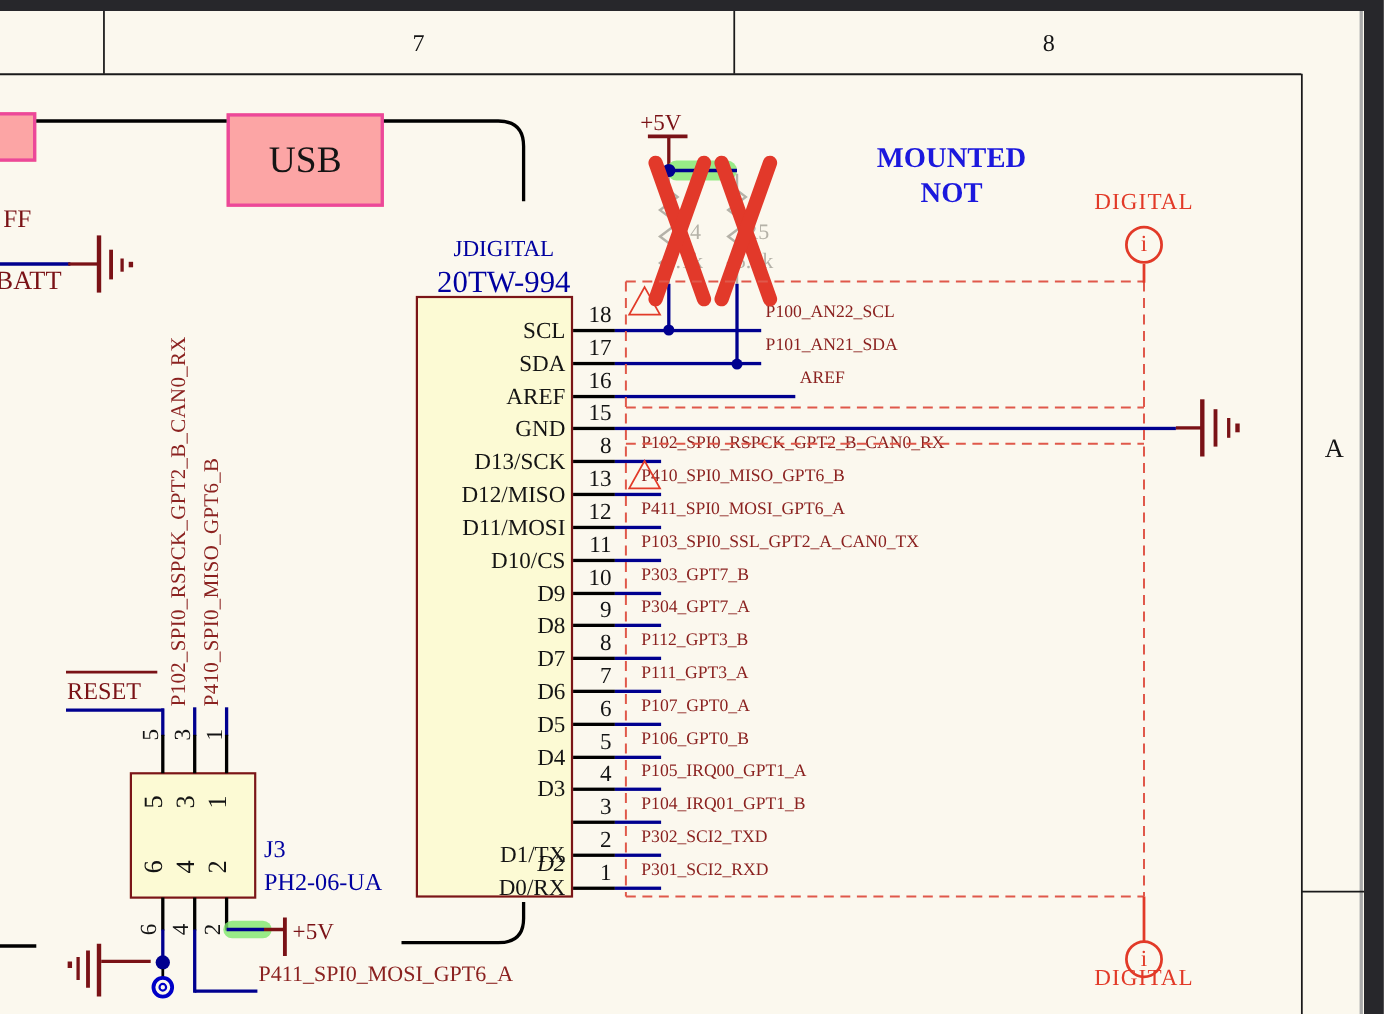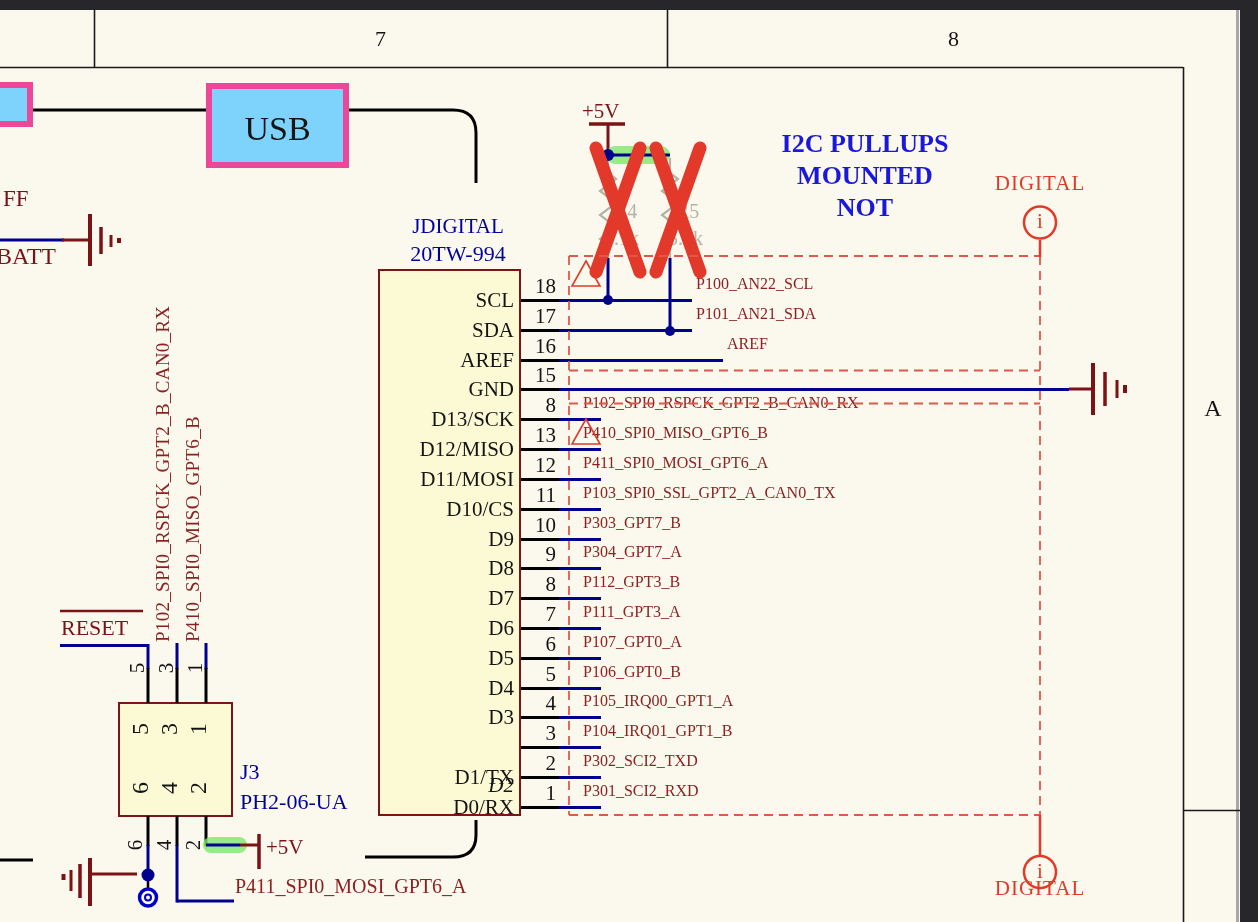--- a/index.html
+++ b/index.html
@@ -10,21 +10,21 @@
   .lbl{position:absolute;white-space:nowrap;font-family:Liberation Serif, serif;line-height:1.1;}
   .black{color:#141414;}
   .maroon{color:#7a1216;}
   .net{color:#8b2220;}
   .navytxt{color:#0000a0;}
   .greytxt{color:#b5b2a8;}
   .redtxt{color:#e23a28;}
   .annblue{color:#1b18dd;font-weight:bold;}
   .cell{position:absolute;top:10px;height:57px;line-height:57px;text-align:center;
         font-size:22px;color:#141414;}
-  .box{position:absolute;border:6px solid #ec4899;background:#7dd3fc;box-sizing:border-box;}
+  .box{position:absolute;border:3px solid #ec4899;background:#fca5a5;box-sizing:border-box;margin-top:20px;}
   .compbox{position:absolute;border:2.5px solid #7b1518;background:#fcfad4;box-sizing:border-box;}
   .stub{position:absolute;height:3px;background:#000;}
   .wire{position:absolute;height:3px;background:#00008f;}
   .pin-num{position:absolute;width:48px;text-align:right;font-size:21px;color:#141414;}
   .pin-name{position:absolute;width:132px;text-align:right;font-size:21px;color:#141414;height:26px;line-height:26px;}
   .pin-net{position:absolute;font-size:16px;color:#8b2220;white-space:nowrap;}
   .vlabel{position:absolute;writing-mode:vertical-rl;transform:rotate(180deg);
           font-size:19px;color:#8b2220;letter-spacing:.3px;}
   .rotdigit{position:absolute;width:26px;height:26px;text-align:center;line-height:26px;
             color:#141414;transform:rotate(-90deg);}
@@ -54,32 +54,31 @@
 
 <div class="lbl maroon" style="left:582px;top:100px;font-size:21px;">+5V</div>
 <div class="lbl maroon" style="left:266px;top:836px;font-size:21px;">+5V</div>
 
 <div class="lbl greytxt" style="left:614px;top:200px;font-size:20px;">R4</div>
 <div class="lbl greytxt" style="left:604px;top:227px;font-size:20px;">5.1k</div>
 <div class="lbl greytxt" style="left:676px;top:200px;font-size:20px;">R5</div>
 <div class="lbl greytxt" style="left:668px;top:227px;font-size:20px;">5.1k</div>
 
 <div class="lbl annblue" style="left:740px;top:128px;width:250px;text-align:center;font-size:26px;line-height:32px;">
-  <div>I2C PULLUPS</div>
   <div>MOUNTED</div>
   <div>NOT</div>
 </div>
 
 <div class="lbl redtxt" style="left:960px;top:172px;width:160px;text-align:center;font-size:21px;letter-spacing:1px;">DIGITAL</div>
 <div class="lbl redtxt" style="left:1032px;top:210px;width:16px;text-align:center;font-size:21px;">i</div>
 <div class="lbl redtxt" style="left:1032px;top:860px;width:16px;text-align:center;font-size:21px;">i</div>
 <div class="lbl redtxt" style="left:960px;top:877px;width:160px;text-align:center;font-size:21px;letter-spacing:1px;">DIGITAL</div>
 
 <div class="lbl navytxt" style="left:378px;top:215px;width:160px;text-align:center;font-size:21px;">JDIGITAL</div>
-<div class="lbl navytxt" style="left:378px;top:242px;width:160px;text-align:center;font-size:22px;">20TW-994</div>
+<div class="lbl navytxt" style="left:378px;top:242px;width:160px;text-align:center;font-size:28px;">20TW-994</div>
 <div class="compbox" style="left:378px;top:269px;width:143px;height:547px;"></div>
 <div id="pin-rows">
     <div>
       <div class="stub" style="left: 521px; top: 299px; width: 38px;"></div>
       <div class="wire" style="left: 559px; top: 299px; width: 133px;"></div>
       <div class="pin-num" style="left: 508px; top: 274px;">18</div>
       <div class="pin-name" style="left: 382px; top: 287px;">SCL</div>
       <div class="pin-net" style="left: 696px; top: 275px;">P100_AN22_SCL</div>
     </div>
     <div>

